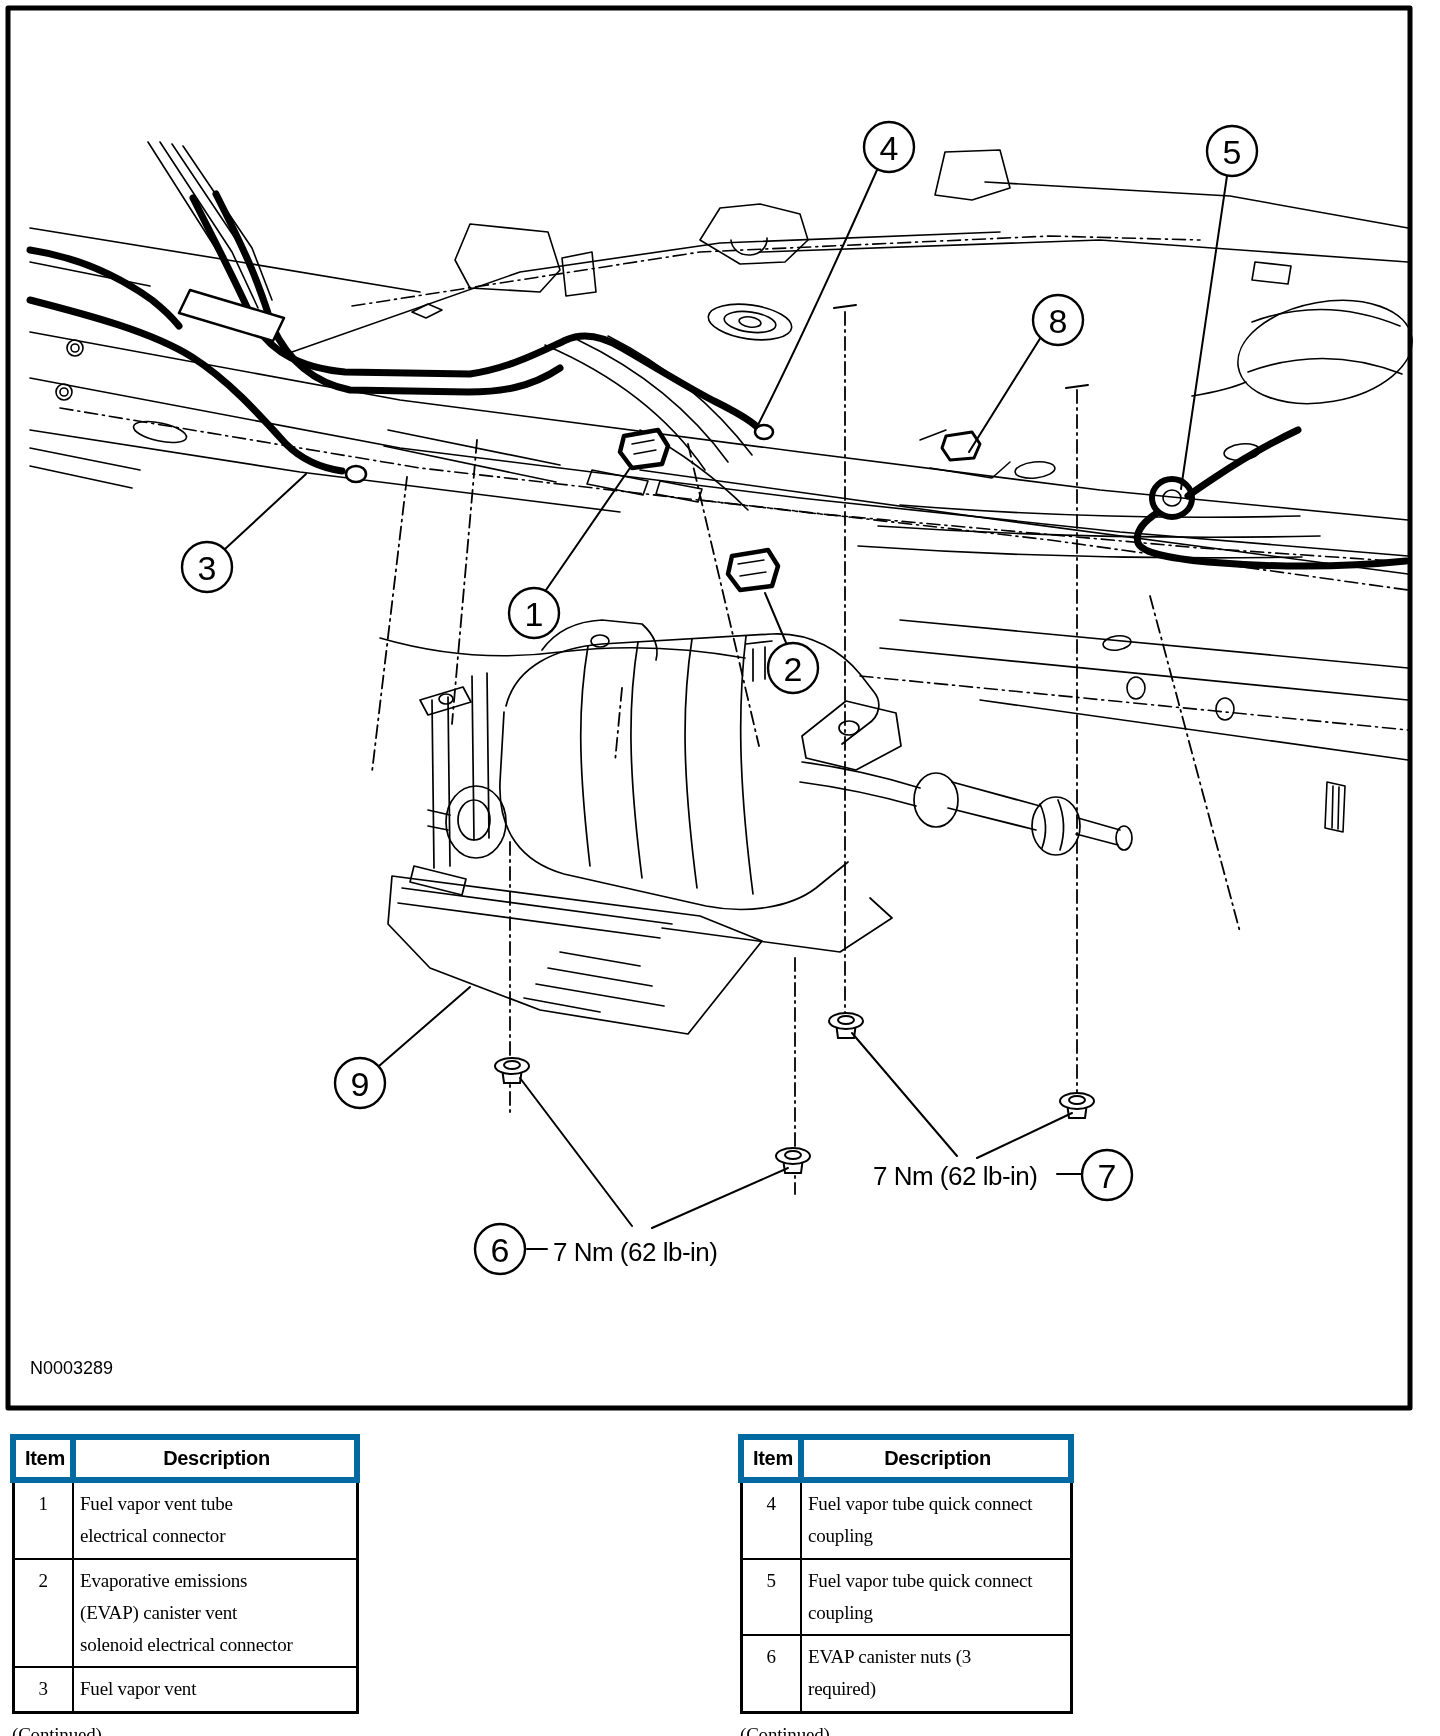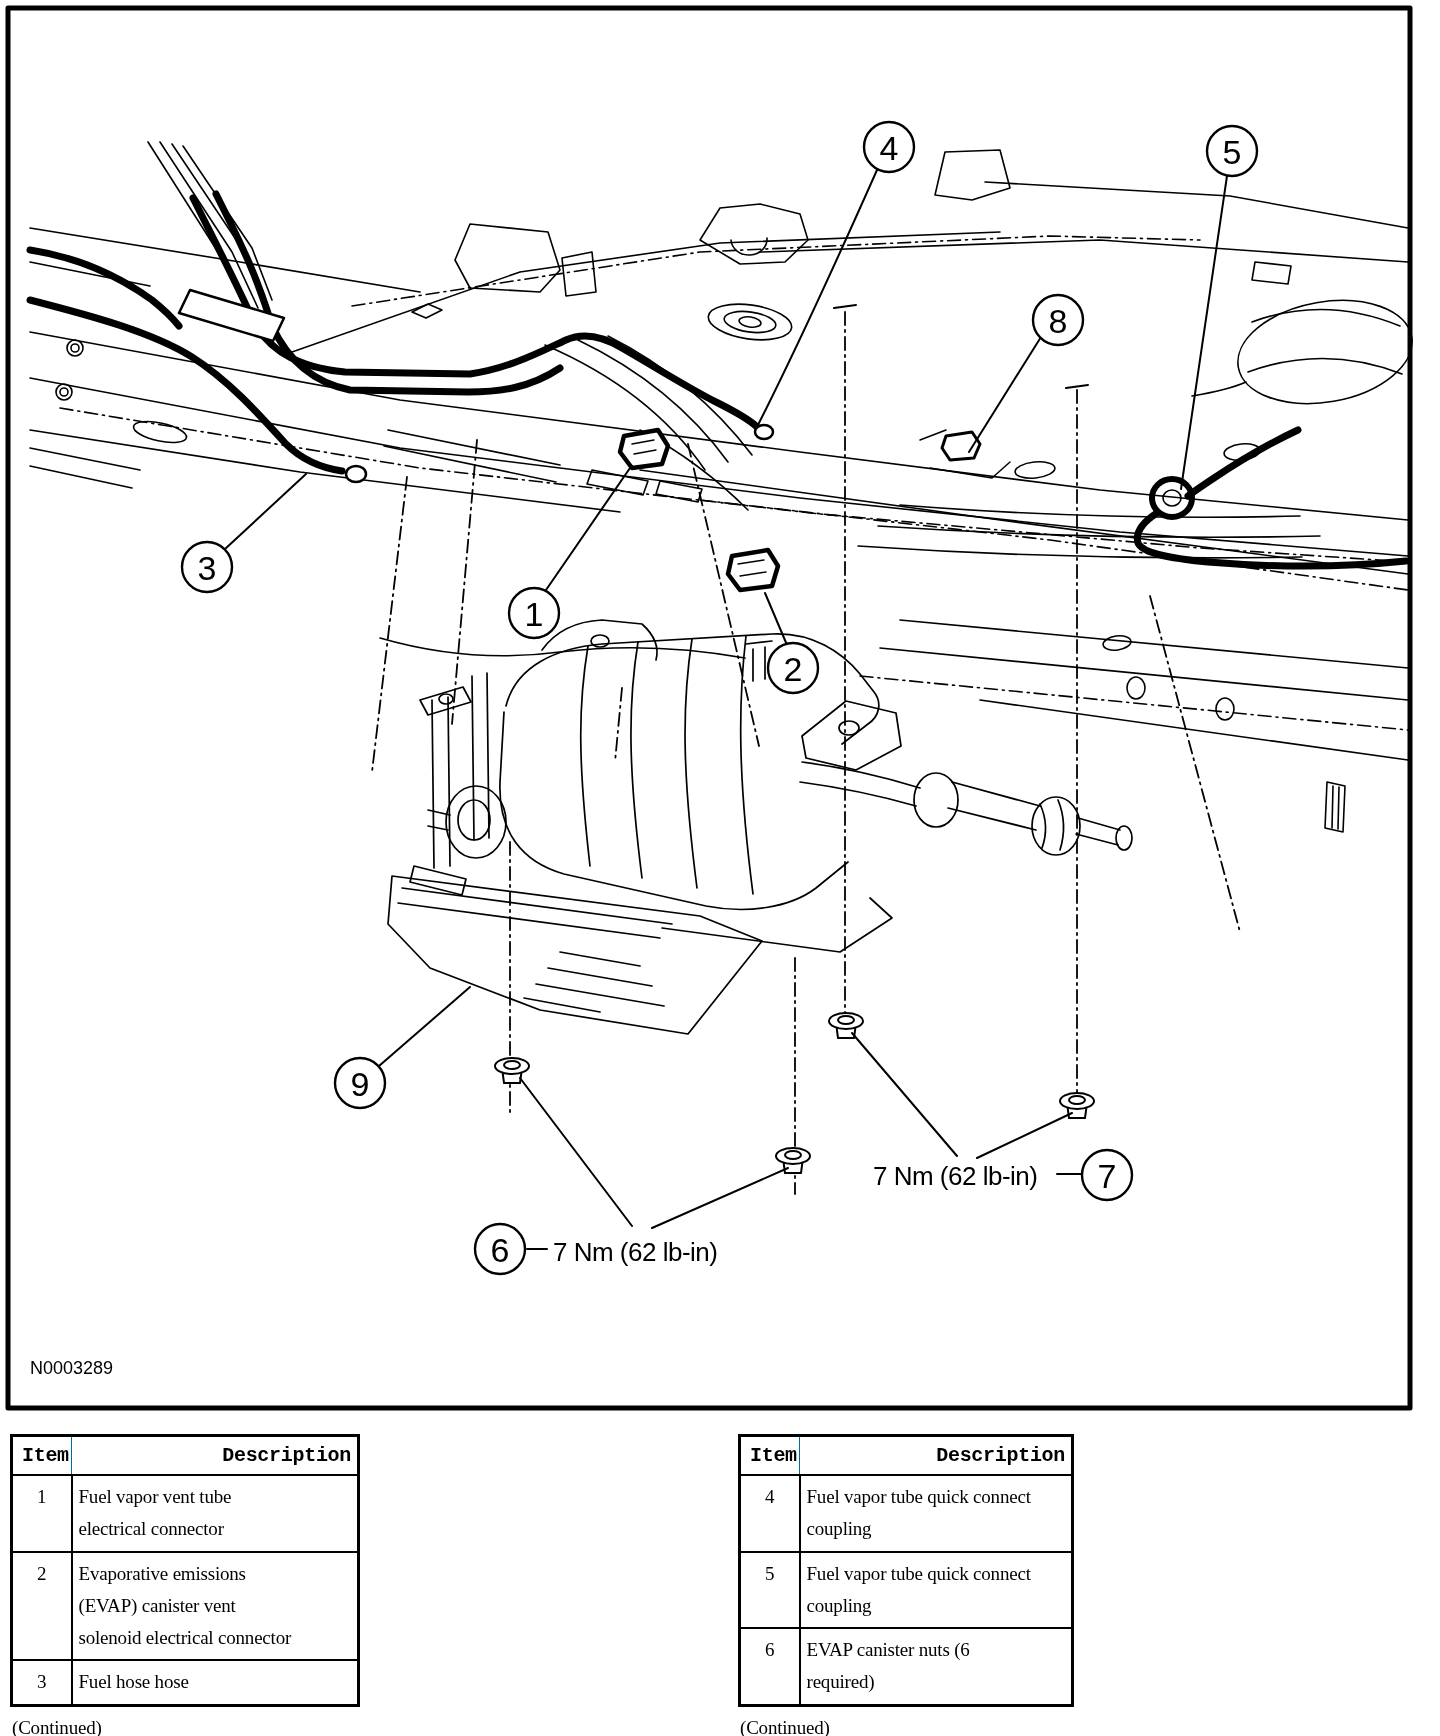--- a/index.html
+++ b/index.html
@@ -11,22 +11,22 @@
   #art{position:absolute;left:0;top:0;}
   .tablewrap{position:absolute;top:1434px;}
   #tableL{left:10px;width:350px;}
   #tableR{left:738px;width:336px;}
   table.parts{
     border-collapse:collapse;width:100%;
     font-family:"Liberation Serif",serif;font-size:19px;letter-spacing:-0.2px;
     border:3px solid #000;table-layout:fixed;
   }
   table.parts th{
-    font-family:Liberation Mono, monospace;font-weight:bold;font-size:20px;
-    text-align:right;padding:7px 6px 7px 9px;border:1px solid #0369a1;letter-spacing:-0.3px;
+    font-family:Liberation Sans, sans-serif;font-weight:bold;font-size:20px;
+    text-align:center;padding:7px 6px 7px 9px;border:6px solid #0369a1;letter-spacing:-0.3px;
   }
   table.parts td{
     border:2px solid #000;vertical-align:top;padding:5px 6px;
     line-height:1.7;white-space:pre-line;
   }
   table.parts td.num{text-align:center;padding-left:0;padding-right:0;}
   col.c-item{width:60px;}
   .continued{
     font-family:"Liberation Serif",serif;font-size:19px;margin:10px 0 0 2px;
     letter-spacing:-0.2px;
@@ -292,21 +292,21 @@
 electrical connector</td>
       </tr>
       <tr>
         <td class="num">2</td>
         <td>Evaporative emissions
 (EVAP) canister vent
 solenoid electrical connector</td>
       </tr>
       <tr>
         <td class="num">3</td>
-        <td>Fuel hose hose</td>
+        <td>Fuel vapor vent</td>
       </tr>
     </tbody>
   </table>
   <div class="continued">(Continued)</div>
 </div>
 
 <div id="tableR" class="tablewrap">
   <table class="parts">
     <colgroup>
         <col class="c-item">
@@ -324,19 +324,19 @@
         <td>Fuel vapor tube quick connect
 coupling</td>
       </tr>
       <tr>
         <td class="num">5</td>
         <td>Fuel vapor tube quick connect
 coupling</td>
       </tr>
       <tr>
         <td class="num">6</td>
-        <td>EVAP canister nuts (6
+        <td>EVAP canister nuts (3
 required)</td>
       </tr>
     </tbody>
   </table>
   <div class="continued">(Continued)</div>
 </div>
 
 </body></html>

